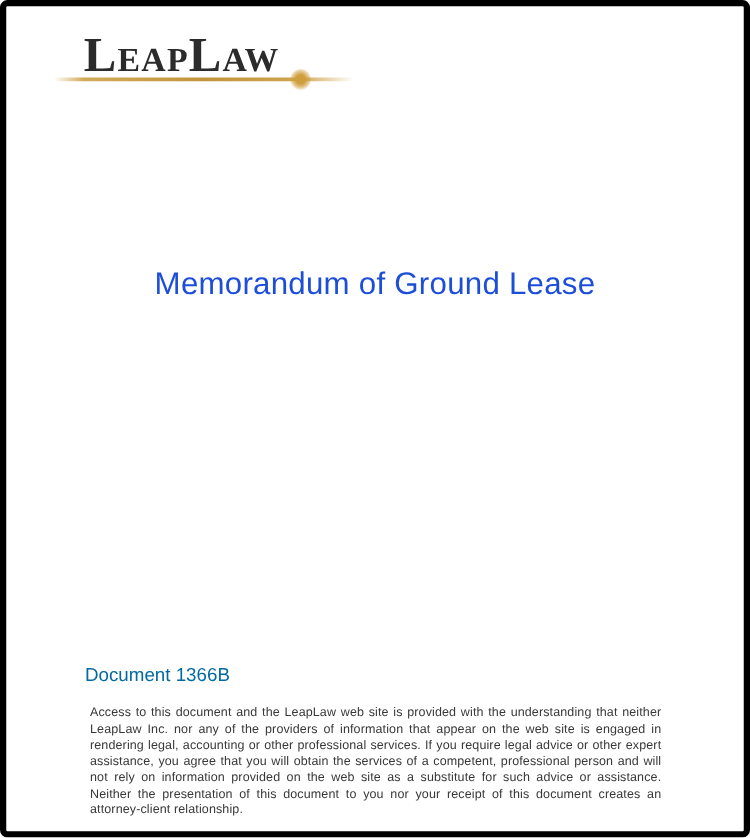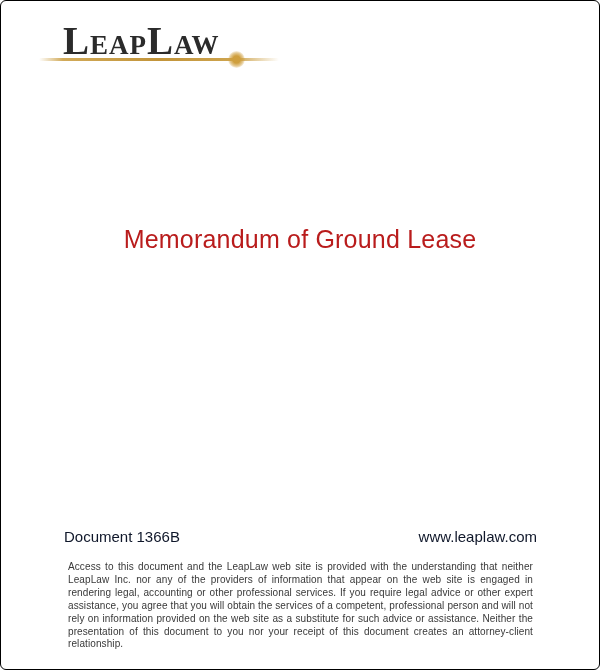--- a/index.html
+++ b/index.html
@@ -7,21 +7,21 @@
     padding: 0;
     background: #ffffff;
     font-family: "Liberation Sans", sans-serif;
   }
   .page {
     position: relative;
     width: 600px;
     height: 670px;
     box-sizing: border-box;
     background: #ffffff;
-    border: 1px solid #000000;
+    border: 5px solid #000000;
     border-radius: 6px;
     overflow: hidden;
   }
   
   .logo {
     position: absolute;
     top: 0;
     left: 0;
     width: 340px;
     height: 80px;
@@ -64,38 +64,38 @@
       #cf9f3e 30%,
       rgba(207,159,62,0.55) 55%,
       rgba(207,159,62,0) 75%);
   }
   
   .doc-title {
     position: absolute;
     top: 208px;
     left: 0;
     right: 0;
-    margin: 16px;
+    margin: 0;
     text-align: center;
     font-size: 25px;
     font-weight: 400;
-    color: #b91c1c;
+    color: #1d4ed8;
     letter-spacing: 0.2px;
   }
   
   .footer-row {
     position: absolute;
     top: 527px;
     left: 63px;
     right: 62px;
     display: flex;
     justify-content: space-between;
     align-items: baseline;
     font-size: 15px;
-    color: #0f172a;
+    color: #0369a1;
   }
   .doc-number { text-align: left; }
   .website    { text-align: right; }
   .disclaimer {
     position: absolute;
     top: 556px;
     left: 63px;
     right: 62px;
     margin: 4px;
     font-size: 10px;
@@ -113,18 +113,17 @@
   <div class="logo">
     <div class="logo-text">LeapLaw</div>
     <div class="logo-underline"></div>
     <div class="logo-underline-dot"></div>
   </div>
 
   <h1 class="doc-title">Memorandum of Ground Lease</h1>
 
   <div class="footer-row">
     <span class="doc-number">Document 1366B</span>
-    <span class="website">www.leaplaw.com</span>
   </div>
 
   <p class="disclaimer">Access to this document and the LeapLaw web site is provided with the understanding that neither LeapLaw Inc. nor any of the providers of information that appear on the web site is engaged in rendering legal, accounting or other professional services. If you require legal advice or other expert assistance, you agree that you will obtain the services of a competent, professional person and will not rely on information provided on the web site as a substitute for such advice or assistance. Neither the presentation of this document to you nor your receipt of this document creates an attorney-client relationship.</p>
 
 </div>
 
 </body></html>

